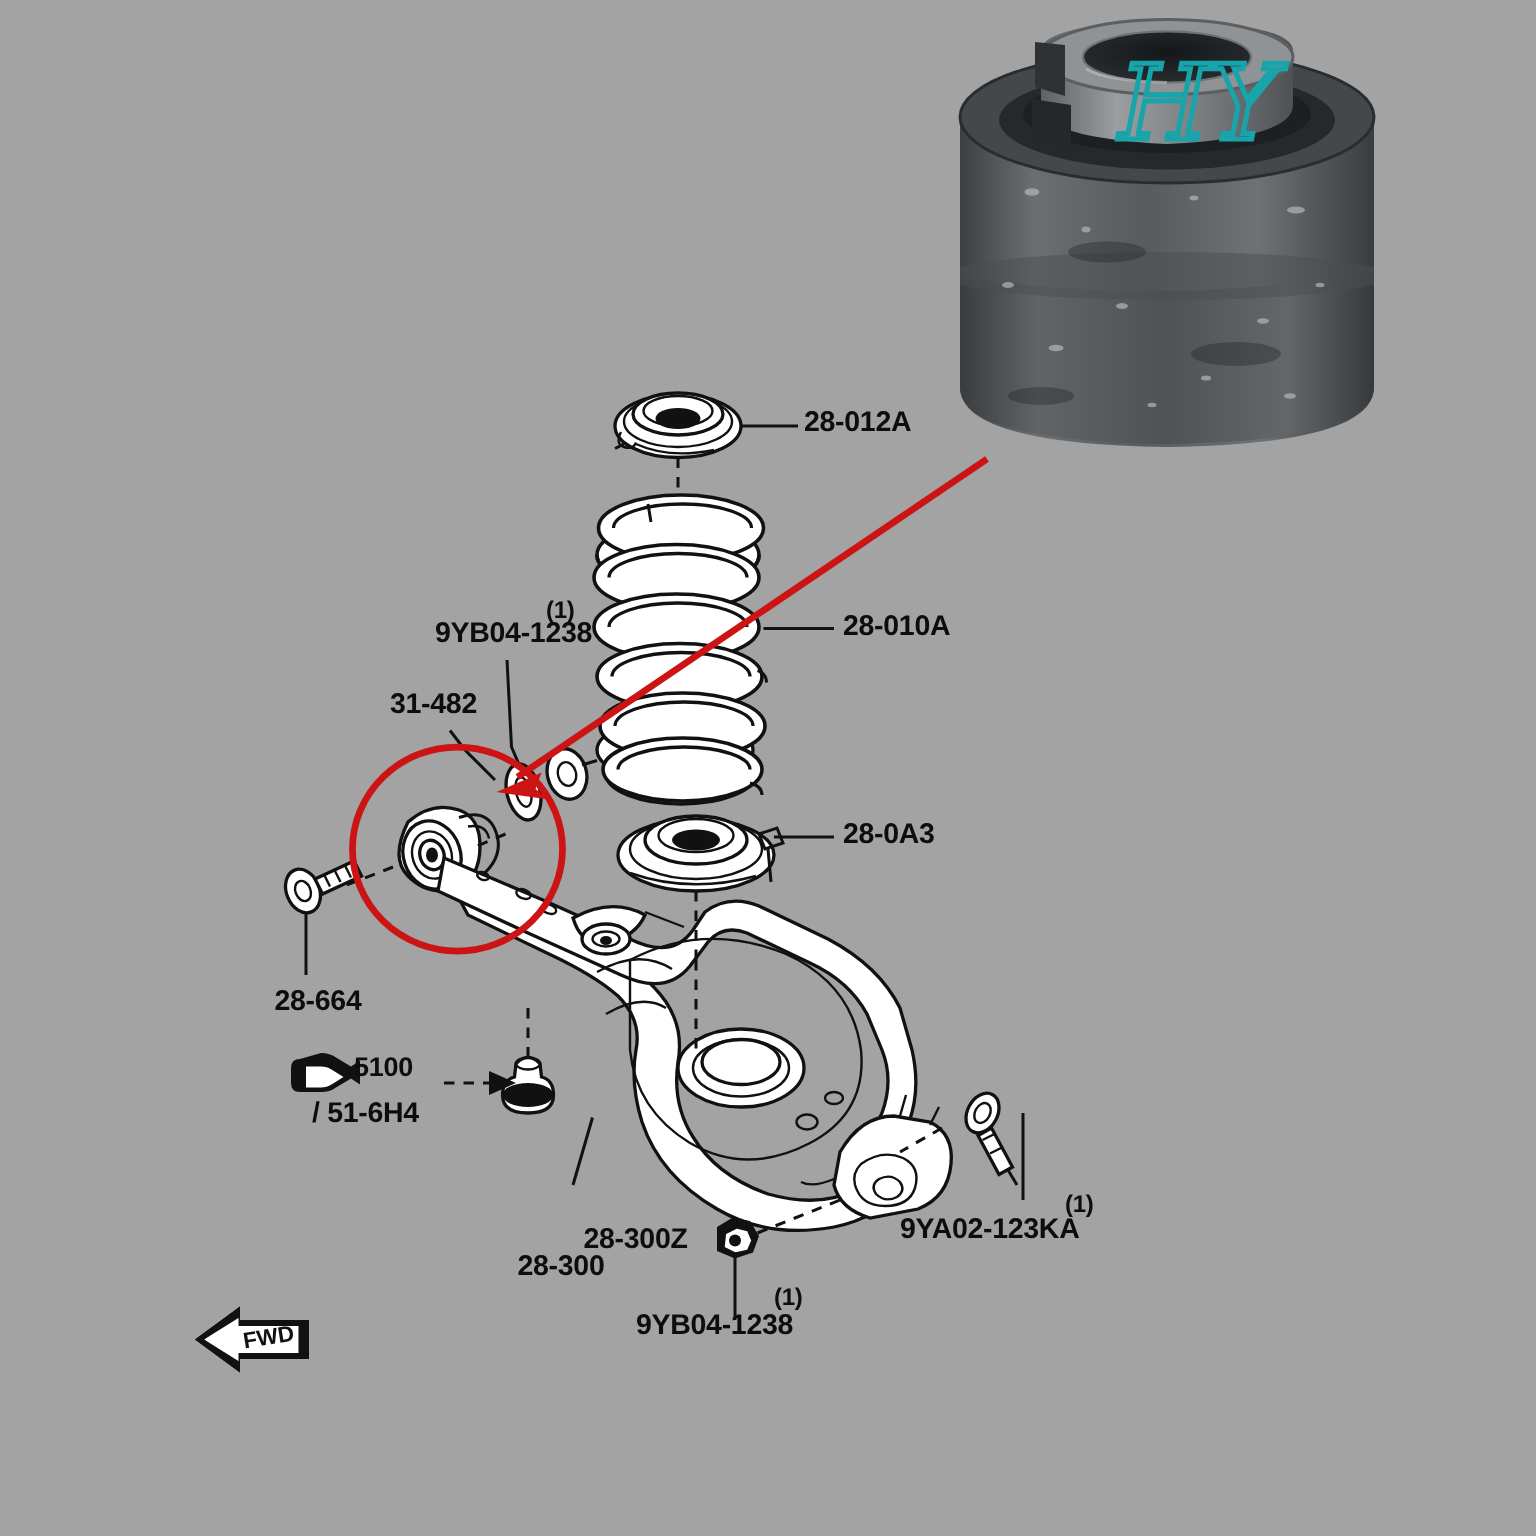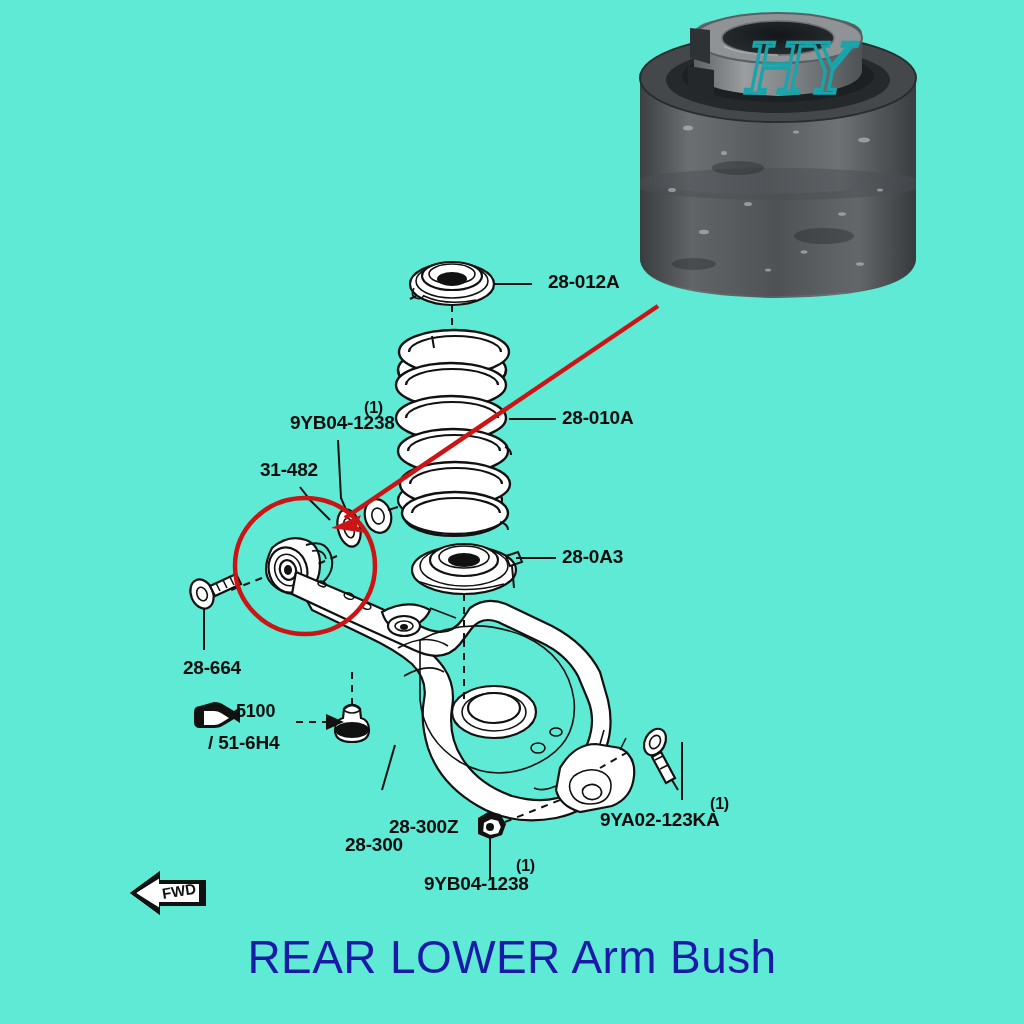--- a/index.html
+++ b/index.html
@@ -1,17 +1,17 @@
 <!DOCTYPE html>
 <html><head>
 <meta charset="utf-8">
 <style>
   html,body{margin:0;padding:0;background:#fff;}
   body{width:1024px;height:1024px;overflow:hidden;font-family:"Liberation Sans",sans-serif;}
-  #page{position:relative;width:1024px;height:1024px;background:#5eead4;}
+  #page{position:relative;width:1024px;height:1024px;background:#a3a3a3;}
 
   .lbl{position:absolute;font-family:"Liberation Sans",sans-serif;color:#0d0d0d;
        font-weight:700;letter-spacing:-0.2px;white-space:nowrap;line-height:1.08;}
   .lbl.pn{font-size:19px;}
   .lbl.qty{font-size:16px;}
   .lbl.sub{font-size:19px;}
 
   #title{position:absolute;left:0;right:0;top:930px;text-align:center;
          font-family:"Liberation Sans",sans-serif;font-size:46px;color:#1a1aa8;
          letter-spacing:0.4px;white-space:nowrap;}
@@ -315,21 +315,21 @@
       <path fill="#fff" d="M204 711 l10 0 q4 0 7 2 l8 5 l-8 5 q-3 2 -7 2 l-10 0 Z"></path>
     </g>
 
     <g>
       <ellipse class="red" cx="305" cy="566" rx="70" ry="68"></ellipse>
       <path class="red" d="M658 306 L345 518"></path>
       <path class="redf" d="M331 528 l30 -13 l-4 11 l9 7 Z"></path>
     </g>
   </svg>
 
-  <div class="lbl pn" style="left:536px;top:272px;margin-left:12px;">28-012A</div>
+  <div class="lbl pn" style="left:536px;top:272px;">28-012A</div>
 
   <div class="lbl qty" style="left:364px;top:399px;">(1)</div>
   <div class="lbl pn" style="left:290px;top:413px;">9YB04-1238</div>
 
   <div class="lbl pn" style="left:260px;top:460px;">31-482</div>
 
   <div class="lbl pn" style="left:562px;top:408px;">28-010A</div>
 
   <div class="lbl pn" style="left:562px;top:547px;">28-0A3</div>
 
@@ -340,15 +340,14 @@
 
   <div class="lbl pn" style="left:345px;top:793px;margin-top:42px;">28-300</div>
   <div class="lbl pn" style="left:345px;top:817px;margin-left:44px;">28-300Z</div>
 
   <div class="lbl qty" style="left:710px;top:795px;">(1)</div>
   <div class="lbl pn" style="left:600px;top:810px;">9YA02-123KA</div>
 
   <div class="lbl qty" style="left:516px;top:857px;">(1)</div>
   <div class="lbl pn" style="left:424px;top:874px;">9YB04-1238</div>
 
-  <div id="title">REAR LOWER Arm Bush</div>
 
 </div>
 
 </body></html>

